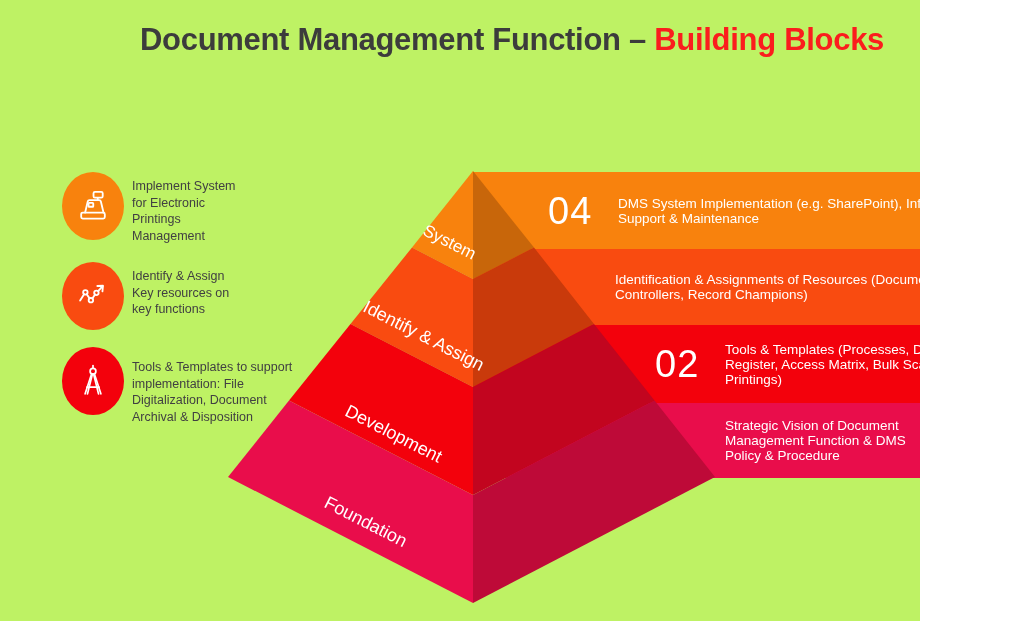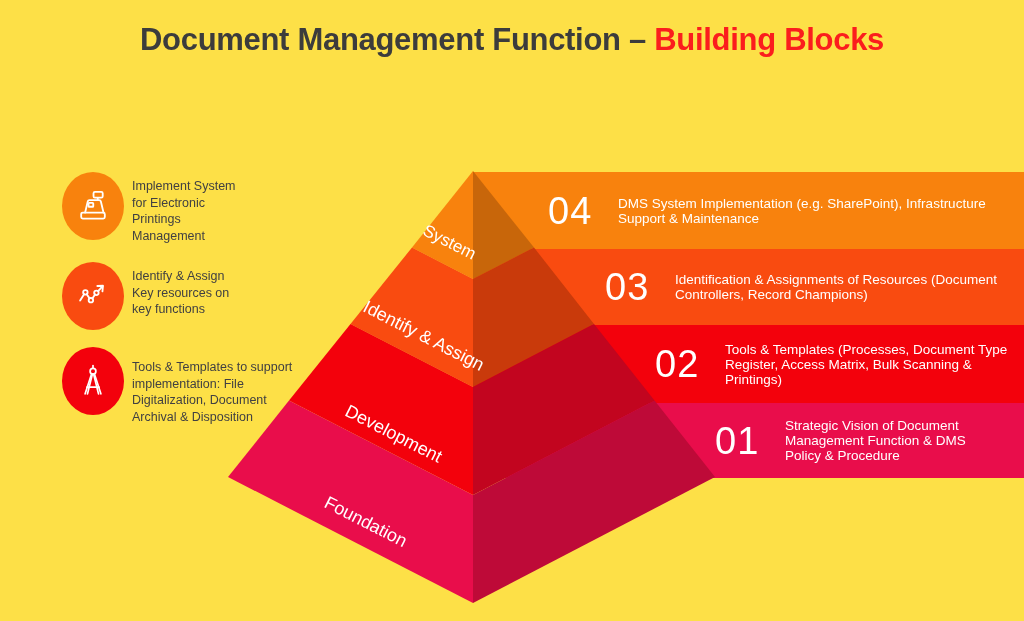--- a/index.html
+++ b/index.html
@@ -1,17 +1,17 @@
 <!DOCTYPE html>
 <html><head>
 <meta charset="utf-8">
 <style>
   html,body{margin:0;padding:0;background:#ffffff;}
   .canvas{
-    position:relative;width:1024px;height:621px;overflow:hidden;background:#fde047;
+    position:relative;width:920px;height:621px;overflow:hidden;background:#bef264;
     font-family:"Liberation Sans","DejaVu Sans",sans-serif;
   }
   
   .title{
     position:absolute;top:22px;left:0;width:1024px;text-align:center;
     font-size:31px;font-weight:600;letter-spacing:-0.3px;color:#3C3C3C;white-space:nowrap;
   }
   .title .accent{color:#FB1D1D;}
   
   .legend-item{position:absolute;left:62px;display:flex;align-items:flex-start;}
@@ -114,32 +114,30 @@
 Archival &amp; Disposition</div>
   </div>
 
 
   <div class="bar b-04" style="background-color: rgb(248, 130, 13);">
     <div class="num">04</div>
     <div class="txt">DMS System Implementation (e.g. SharePoint), Infrastructure
 Support &amp; Maintenance</div>
   </div>
   <div class="bar b-03" style="background-color: rgb(249, 75, 16);">
-    <div class="num">03</div>
     <div class="txt">Identification &amp; Assignments of Resources (Document
 Controllers, Record Champions)</div>
   </div>
   <div class="bar b-02" style="background-color: rgb(243, 1, 12);">
     <div class="num">02</div>
     <div class="txt">Tools &amp; Templates (Processes, Document Type
 Register, Access Matrix, Bulk Scanning &amp;
 Printings)</div>
   </div>
   <div class="bar b-01" style="background-color: rgb(233, 13, 75);">
-    <div class="num">01</div>
     <div class="txt">Strategic Vision of Document
 Management Function &amp; DMS
 Policy &amp; Procedure</div>
   </div>
 
   <svg class="pyramid-svg" width="1024" height="621" viewBox="0 0 1024 621">
 
     <polygon points="473,171 412,247.5 473,279" fill="#F8820D"></polygon>
     <polygon points="412,247.5 350.5,324 473,387 473,279" fill="#F94B10"></polygon>
     <polygon points="350.5,324 289,400.5 473,495 473,387" fill="#F3010C"></polygon>

